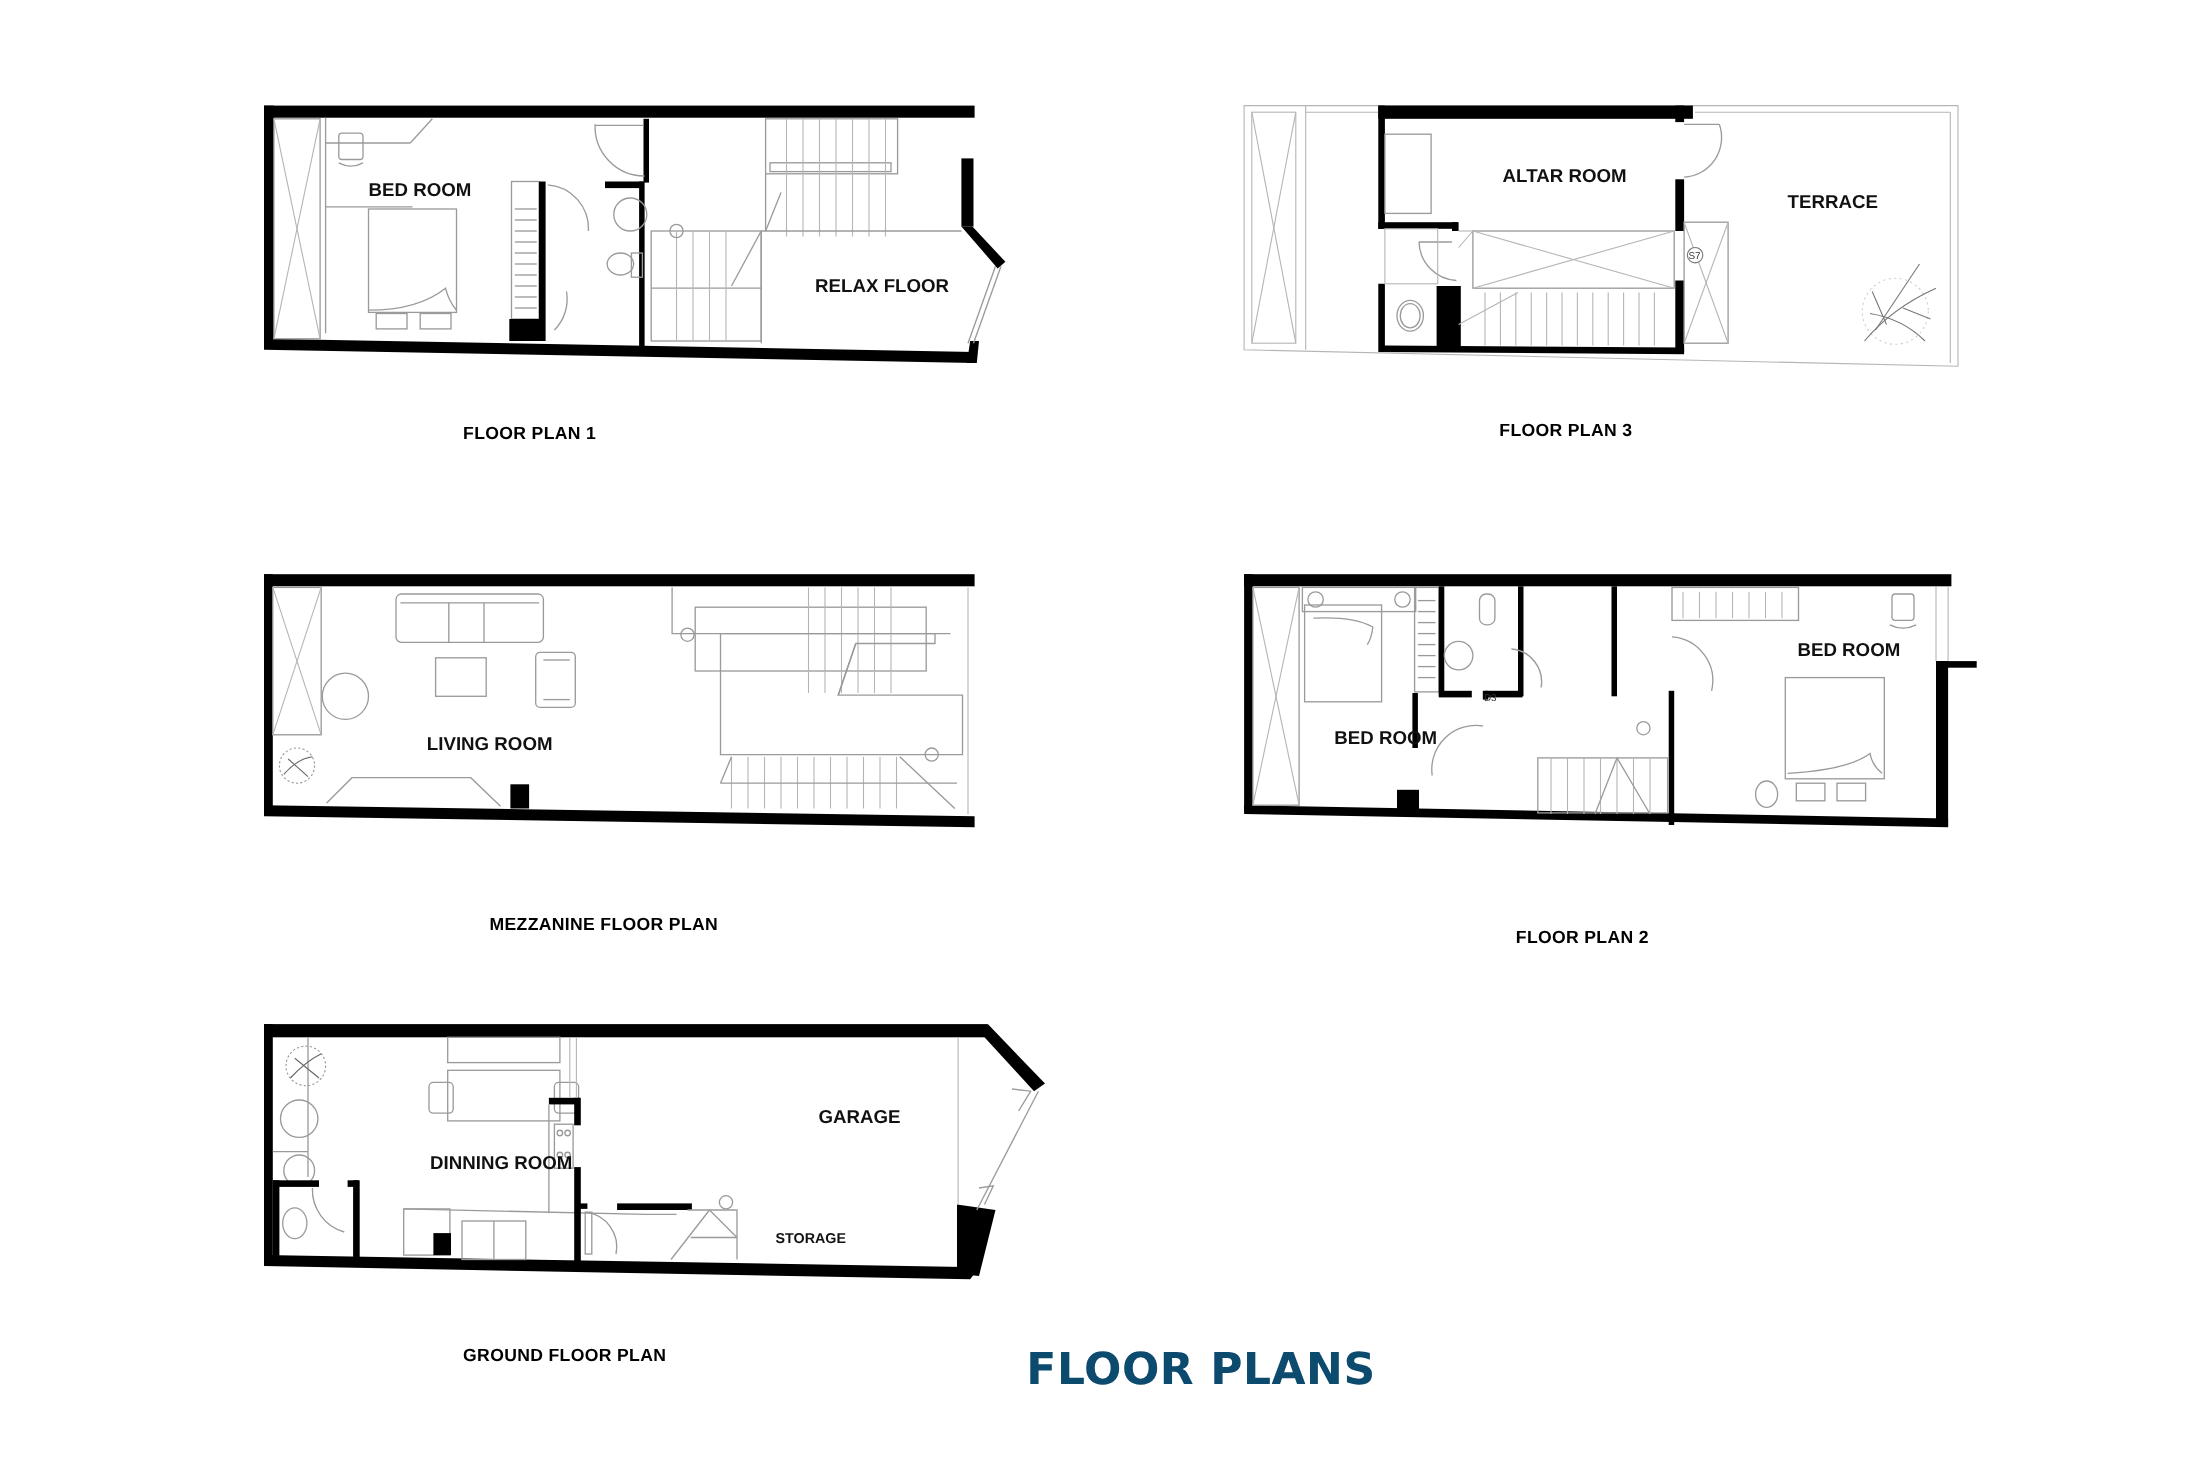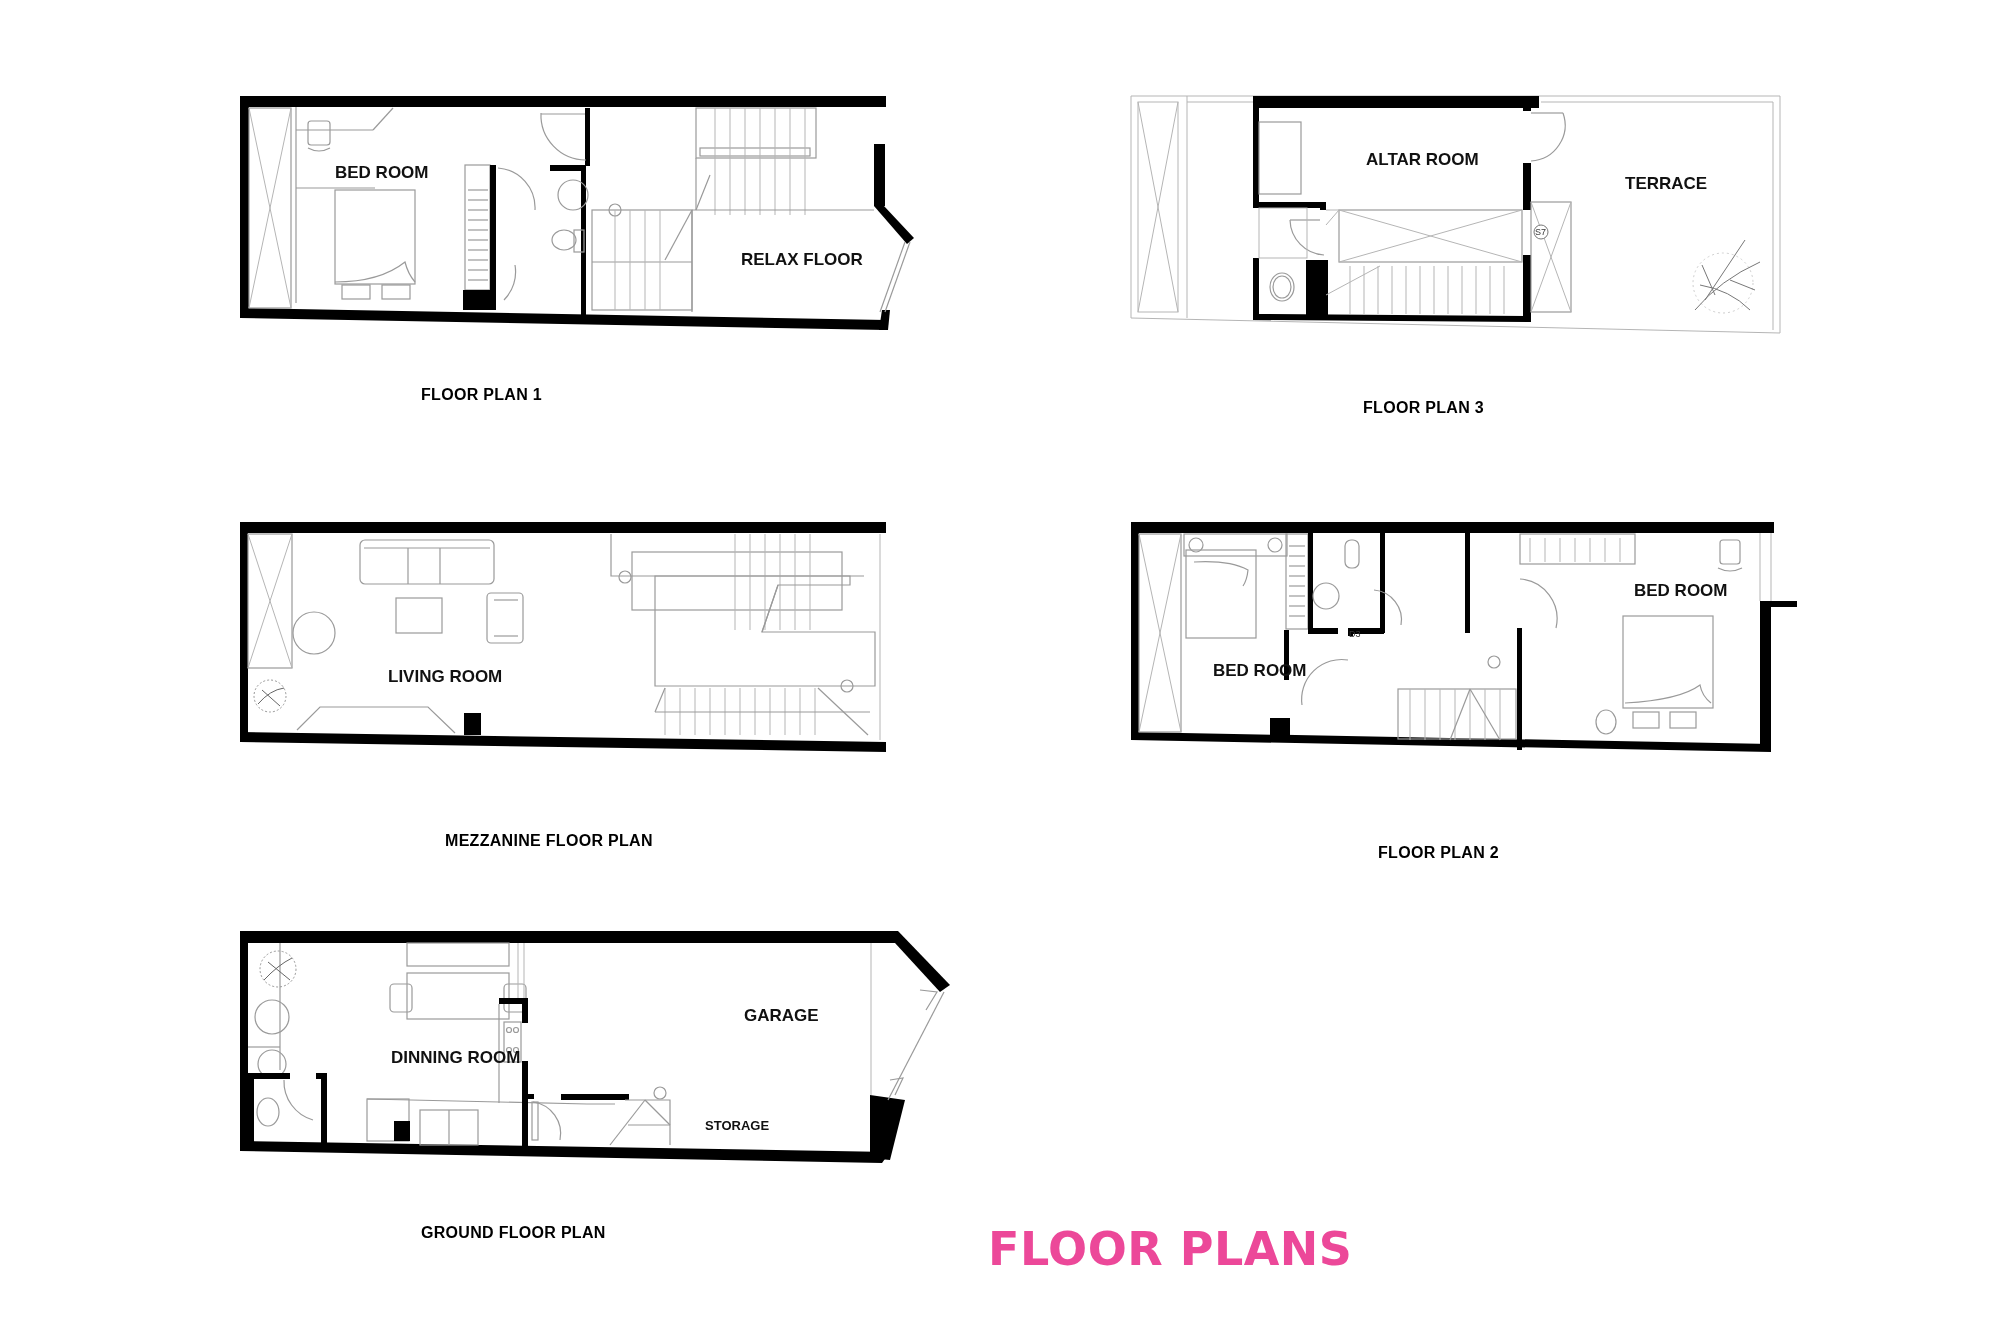--- a/index.html
+++ b/index.html
@@ -5,21 +5,21 @@
   html, body { margin:0; padding:0; background:#ffffff; }
   body { width:2000px; height:1334px; position:relative; overflow:hidden; font-family:"Liberation Sans", sans-serif; }
   svg#canvas { position:absolute; left:0; top:0; width:2000px; height:1334px; }
   .wall { fill:#000000; }
   .thin { fill:none; stroke:#9a9a9a; stroke-width:1.2; }
   .thin2 { fill:none; stroke:#b5b5b5; stroke-width:1; }
   .room-label { font-family:"Liberation Sans", sans-serif; font-weight:bold; font-size:17px; fill:#111; }
   .room-label-sm { font-family:"Liberation Sans", sans-serif; font-weight:bold; font-size:13px; fill:#111; }
   .tag { font-family:"Liberation Sans", sans-serif; font-size:9px; fill:#333; }
   .plan-caption { position:absolute; font-family:"Liberation Sans", sans-serif; font-weight:bold; font-size:16px; color:#000; letter-spacing:0.3px; white-space:nowrap; }
-  .main-title { position:absolute; left:988px; top:1222px; font-family:"DejaVu Sans", sans-serif; font-weight:bold; font-size:46px; color:#ec4899; letter-spacing:0.5px; white-space:nowrap; }
+  .main-title { position:absolute; left:933px; top:1222px; font-family:"DejaVu Sans", sans-serif; font-weight:bold; font-size:40px; color:#0c4a6e; letter-spacing:0.5px; white-space:nowrap; }
 </style>
 </head>
 <body>
 
 <svg id="canvas" viewBox="0 0 2000 1334" xmlns="http://www.w3.org/2000/svg">
 
   <g>
 
     <rect class="wall" x="240" y="96" width="646" height="11"></rect>
     <rect class="wall" x="240" y="96" width="9" height="216"></rect>
@@ -388,18 +388,18 @@
     <line class="thin" x1="628" y1="1125" x2="670" y2="1125"></line>
     <circle class="thin" cx="660" cy="1093" r="6"></circle>
     <line class="thin2" x1="871" y1="943" x2="871" y2="1095"></line>
     <text class="room-label" x="391" y="1063">DINNING ROOM</text>
     <text class="room-label" x="744" y="1021">GARAGE</text>
     <text class="room-label-sm" x="705" y="1130">STORAGE</text>
   </g>
 </svg>
 
 <div class="plan-caption" style="left:421px; top:386px;">FLOOR PLAN 1</div>
-<div class="plan-caption" style="left:1363px; top:399px;">FLOOR PLAN 3</div>
+<div class="plan-caption" style="left:1363px; top:383px;">FLOOR PLAN 3</div>
 <div class="plan-caption" style="left:421px; top:832px;margin-left:24px;">MEZZANINE FLOOR PLAN</div>
 <div class="plan-caption" style="left:1378px; top:808px;margin-top:36px;">FLOOR PLAN 2</div>
 <div class="plan-caption" style="left:421px; top:1224px;">GROUND FLOOR PLAN</div>
 
 <div class="main-title">FLOOR PLANS</div>
 
 </body></html>

